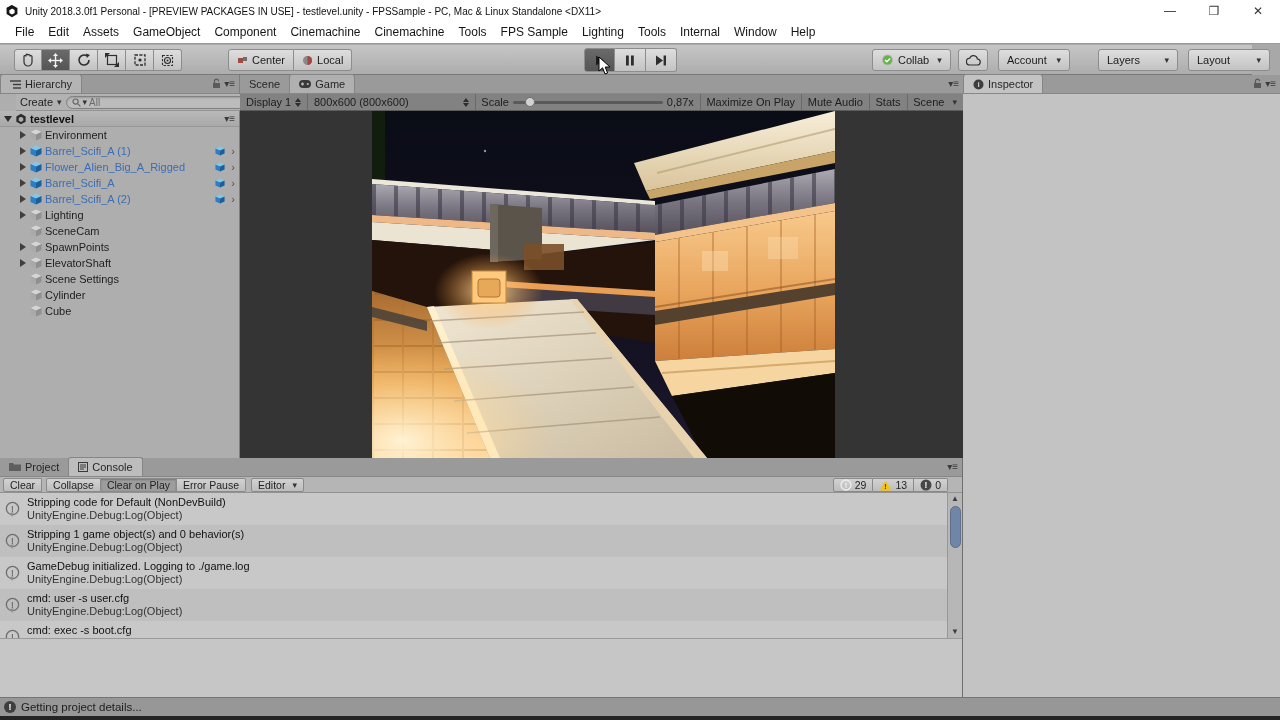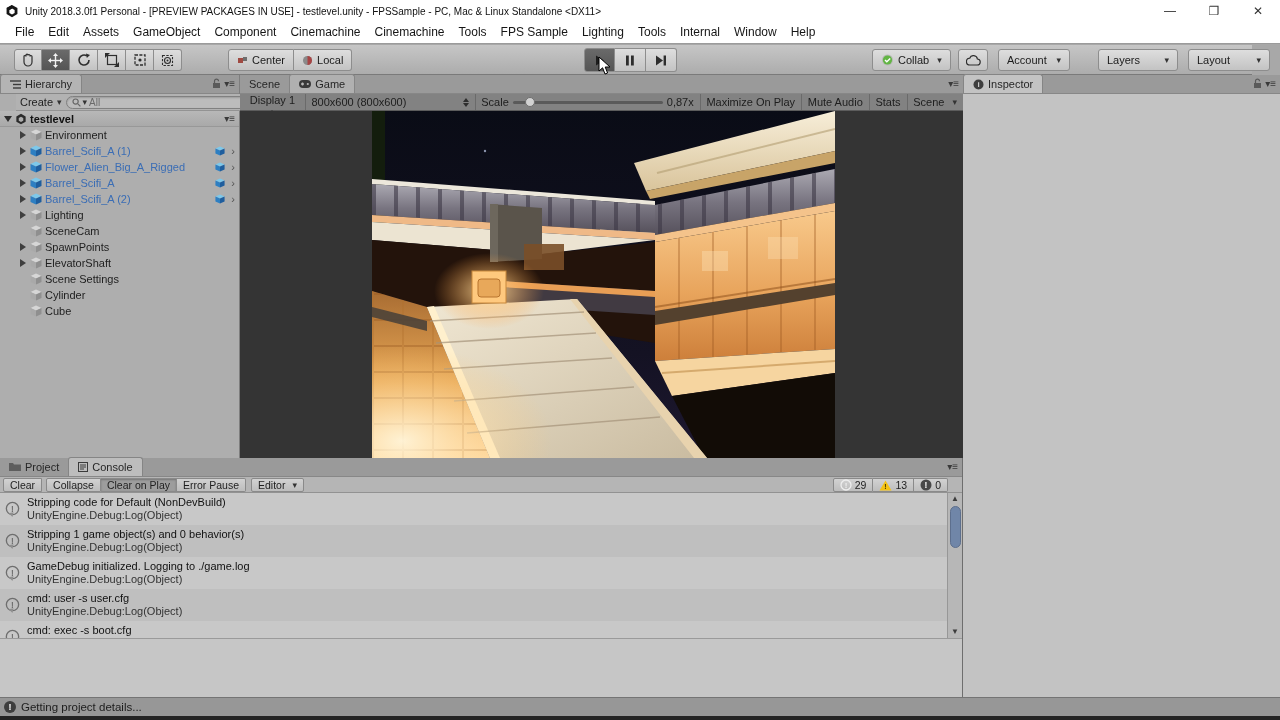--- a/index.html
+++ b/index.html
@@ -504,21 +504,21 @@
           <rect x="2.8" y="2.5" width="1.4" height="3" fill="#b9b9b9"></rect>
         </svg>
       <span>Game</span>
     </div>
     <div class="panelmenu">
         <span>▾≡</span>
       </div>
   </div>
 
   <div id="game-bar">
-    <div class="gitem" style="width:88px; justify-content:space-between;flex-direction:column;">
+    <div class="gitem" style="width:88px; justify-content:space-between;">
       <span>Display 1</span>
       <span class="updown">
           <i class="u"></i>
           <i class="d"></i>
         </span>
     </div>
     <div class="gsep"></div>
     <div class="gitem" style="width:238px; justify-content:space-between;">
       <span>800x600 (800x600)</span>
       <span class="updown">

